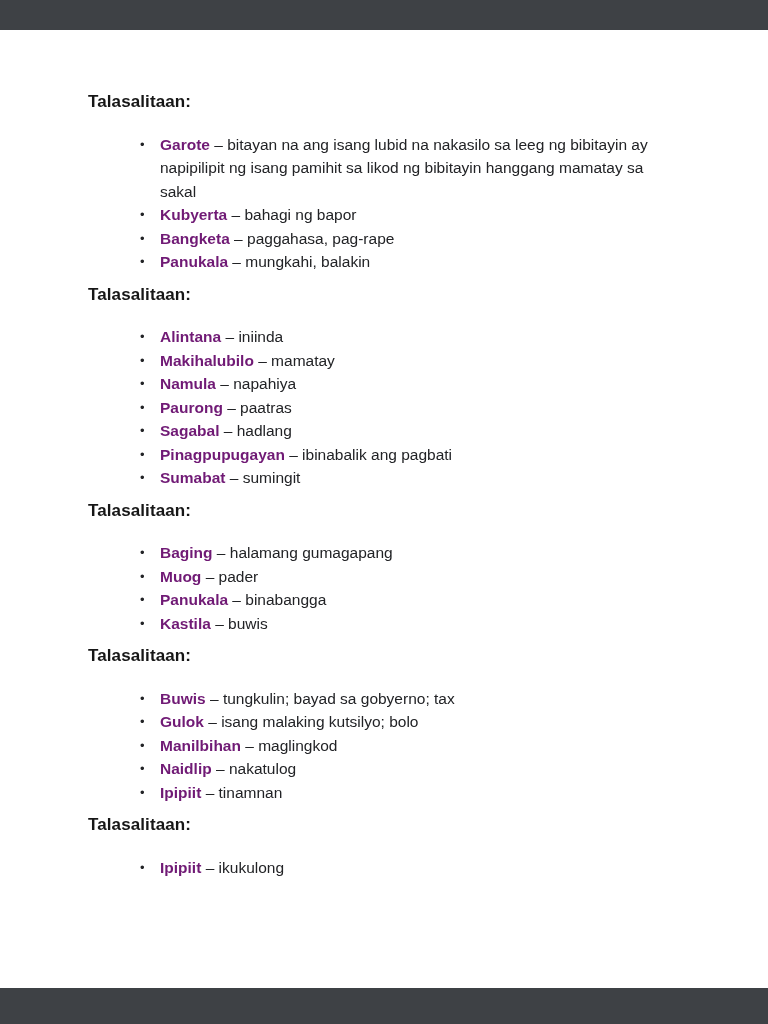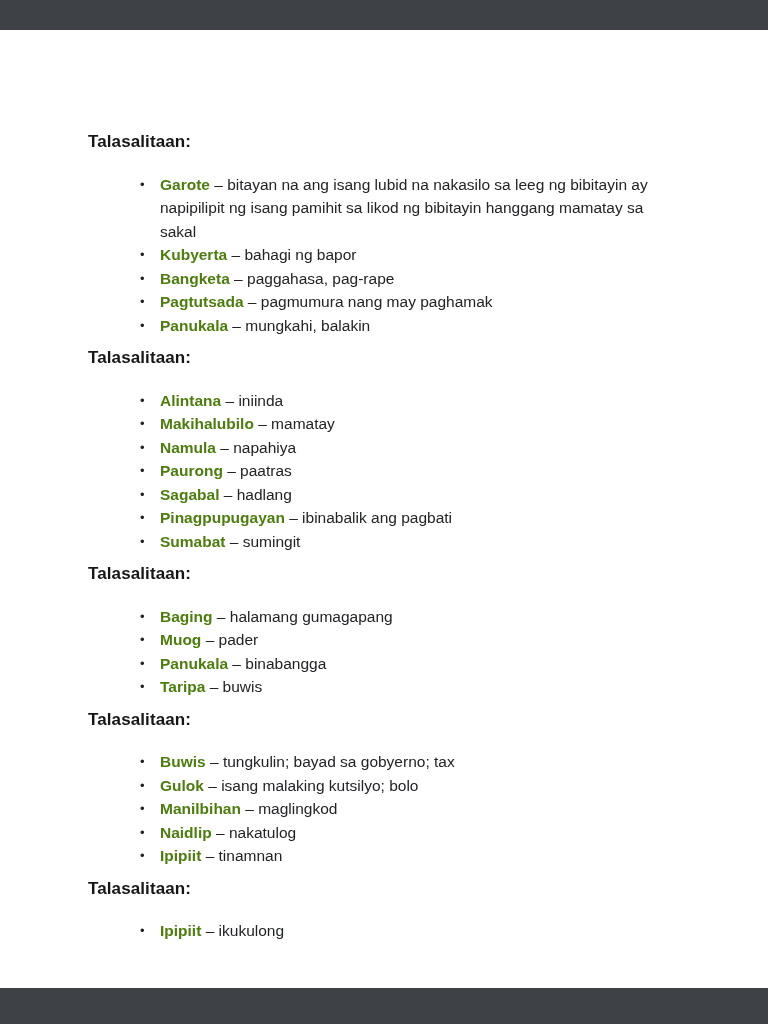--- a/index.html
+++ b/index.html
@@ -11,21 +11,20 @@
     width: 768px;
     height: 1024px;
     font-family: "Liberation Sans", sans-serif;
     overflow: hidden;
   }
   .viewer {
     width: 768px;
     height: 1024px;
     display: flex;
     flex-direction: column;
-    gap: 40px;
   }
   .chrome-bar {
     width: 100%;
     background: #3e4145;
     flex: 0 0 auto;
   }
   .chrome-bar.top { height: 30px; }
   .chrome-bar.bottom { height: 36px; }
   .page {
     flex: 1 1 auto;
@@ -55,39 +54,38 @@
     color: #222326;
   }
   .vocab-item::before {
     content: "\2022";
     position: absolute;
     left: -20px;
     top: 0;
     font-size: 13px;
     color: #222326;
   }
-  .term { font-weight: bold; color: #4d7c0f; }
+  .term { font-weight: bold; color: #701a75; }
   .sep, .definition { font-weight: normal; }
 </style>
 </head>
 <body>
 
 <div class="viewer">
   <div class="chrome-bar top"></div>
   <div class="page" id="doc-page">
   <section class="vocab-section">
     <h2 class="heading">Talasalitaan:</h2>
     <ul class="vocab-list">
   <li class="vocab-item"><span class="term">Garote</span><span class="sep"> – </span><span class="definition">bitayan na ang isang lubid na nakasilo sa leeg ng bibitayin ay napipilipit ng isang pamihit sa likod ng bibitayin hanggang mamatay sa sakal</span></li>
 
   <li class="vocab-item"><span class="term">Kubyerta</span><span class="sep"> – </span><span class="definition">bahagi ng bapor</span></li>
 
   <li class="vocab-item"><span class="term">Bangketa</span><span class="sep"> – </span><span class="definition">paggahasa, pag-rape</span></li>
 
-  <li class="vocab-item"><span class="term">Pagtutsada</span><span class="sep"> – </span><span class="definition">pagmumura nang may paghamak</span></li>
 
   <li class="vocab-item"><span class="term">Panukala</span><span class="sep"> – </span><span class="definition">mungkahi, balakin</span></li>
 </ul>
   </section>
 
   <section class="vocab-section">
     <h2 class="heading">Talasalitaan:</h2>
     <ul class="vocab-list">
   <li class="vocab-item"><span class="term">Alintana</span><span class="sep"> – </span><span class="definition">iniinda</span></li>
 
@@ -108,21 +106,21 @@
   <section class="vocab-section">
     <h2 class="heading">Talasalitaan:</h2>
     <ul class="vocab-list">
   <li class="vocab-item"><span class="term">Baging</span><span class="sep"> – </span><span class="definition">halamang gumagapang</span></li>
 
 
   <li class="vocab-item"><span class="term">Muog</span><span class="sep"> – </span><span class="definition">pader</span></li>
 
   <li class="vocab-item"><span class="term">Panukala</span><span class="sep"> – </span><span class="definition">binabangga</span></li>
 
-  <li class="vocab-item"><span class="term">Taripa</span><span class="sep"> – </span><span class="definition">buwis</span></li>
+  <li class="vocab-item"><span class="term">Kastila</span><span class="sep"> – </span><span class="definition">buwis</span></li>
 </ul>
   </section>
 
   <section class="vocab-section">
     <h2 class="heading">Talasalitaan:</h2>
     <ul class="vocab-list">
   <li class="vocab-item"><span class="term">Buwis</span><span class="sep"> – </span><span class="definition">tungkulin; bayad sa gobyerno; tax</span></li>
 
   <li class="vocab-item"><span class="term">Gulok</span><span class="sep"> – </span><span class="definition">isang malaking kutsilyo; bolo</span></li>
 

